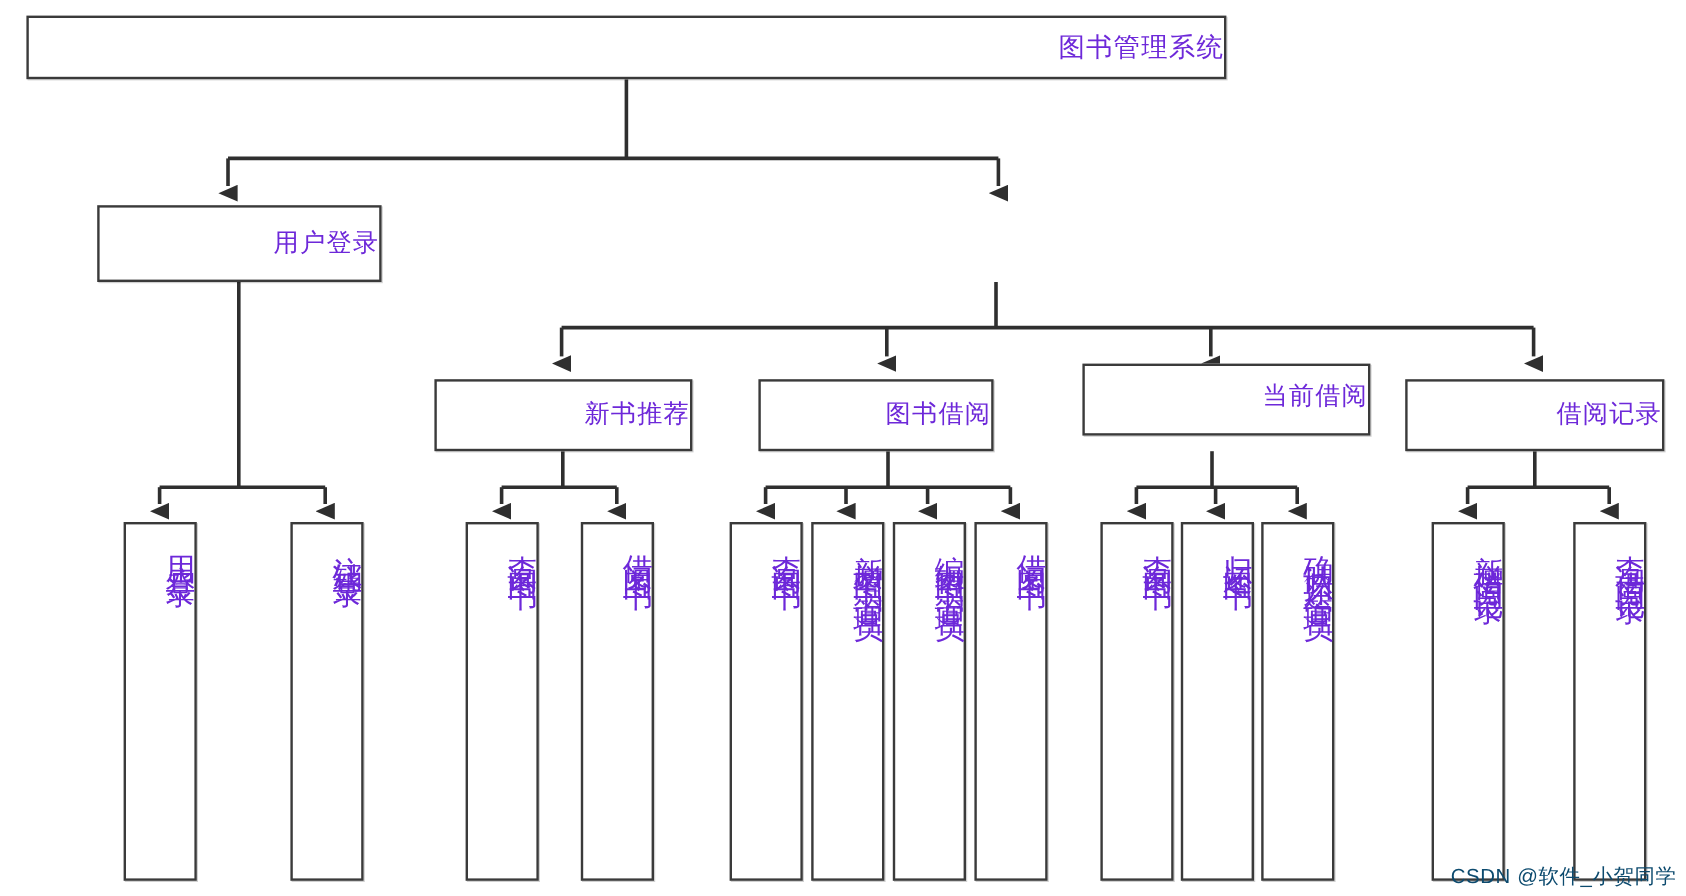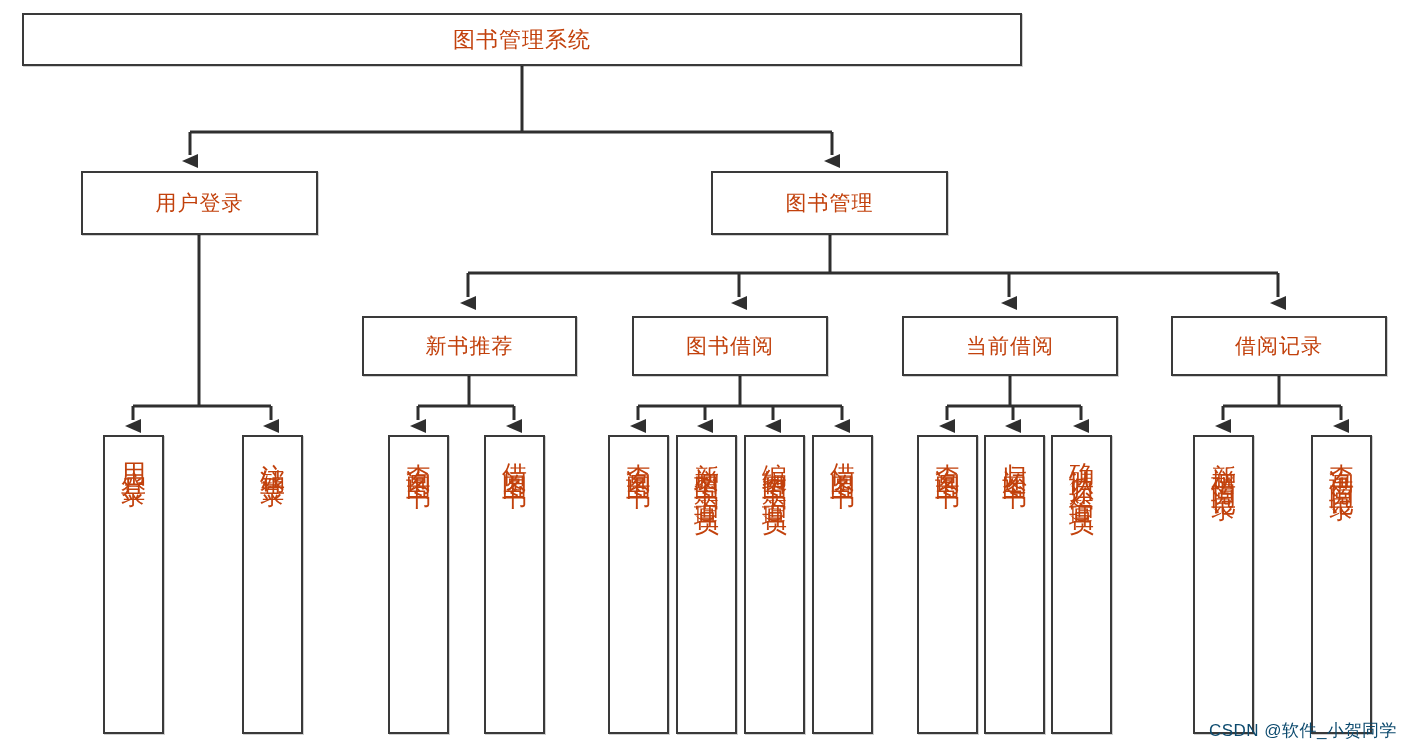--- a/index.html
+++ b/index.html
@@ -13,22 +13,22 @@
   #canvas{position:absolute;left:0;top:0;width:1405px;height:747px;}
   svg.lines{position:absolute;left:0;top:0;width:1405px;height:747px;pointer-events:none;}
   .node{
     position:absolute;
     box-sizing:border-box;
     background:#ffffff;
     border:2px solid #3a3a3a;
     box-shadow:1px 1px 0 0 rgba(0,0,0,0.18);
     display:flex;
     align-items:center;
-    justify-content:center;
-    color:#c2410c;
+    justify-content:flex-end;
+    color:#6d28d9;
   }
   .node .lbl{
     display:block;
     text-align:center;
     line-height:1.18;
     white-space:pre;
   }
   .node.h .lbl{font-size:21px;letter-spacing:1px;}
   .node.root .lbl{font-size:22px;letter-spacing:1px;}
   .node.v{
@@ -108,31 +108,28 @@
     </g>
   </svg>
 
   <div class="node root" style="left:22px;top:13px;width:1000px;height:53px;">
     <span class="lbl">图书管理系统</span>
   </div>
 
   <div class="node h" style="left:81px;top:171px;width:237px;height:64px;">
     <span class="lbl">用户登录</span>
   </div>
-  <div class="node h" style="left:711px;top:171px;width:237px;height:64px;">
-    <span class="lbl">图书管理</span>
-  </div>
 
   <div class="node h" style="left:362px;top:316px;width:215px;height:60px;">
     <span class="lbl">新书推荐</span>
   </div>
   <div class="node h" style="left:632px;top:316px;width:196px;height:60px;">
     <span class="lbl">图书借阅</span>
   </div>
-  <div class="node h" style="left:902px;top:316px;width:216px;height:60px;">
+  <div class="node h" style="left:902px;top:303px;width:240px;height:60px;font-family:Liberation Mono, monospace;">
     <span class="lbl">当前借阅</span>
   </div>
   <div class="node h" style="left:1171px;top:316px;width:216px;height:60px;">
     <span class="lbl">借阅记录</span>
   </div>
 
   <div class="node v" style="left:103px;top:435px;width:61px;height:299px;">
     <span class="lbl">用户登录</span>
   </div>
   <div class="node v" style="left:242px;top:435px;width:61px;height:299px;">

